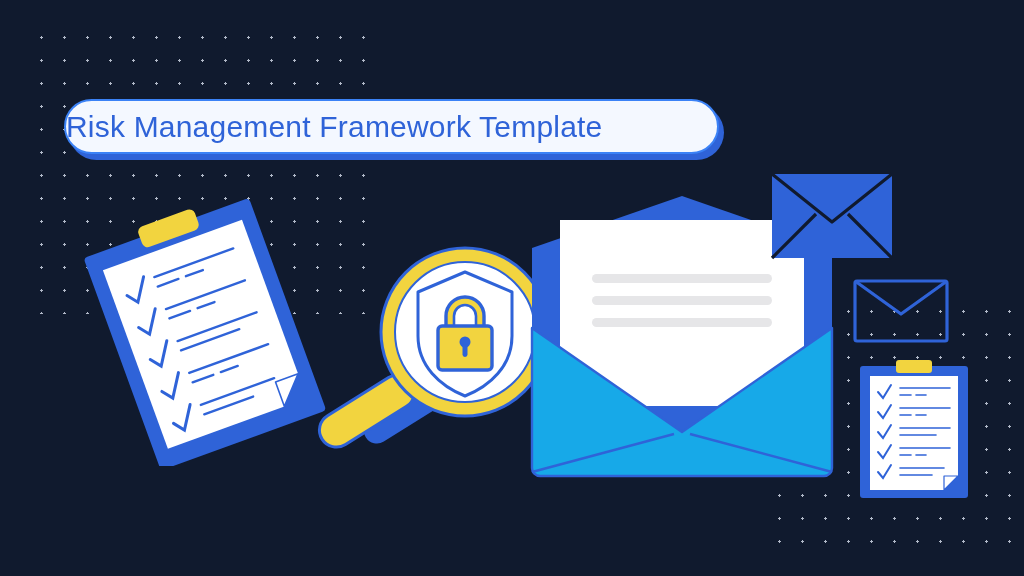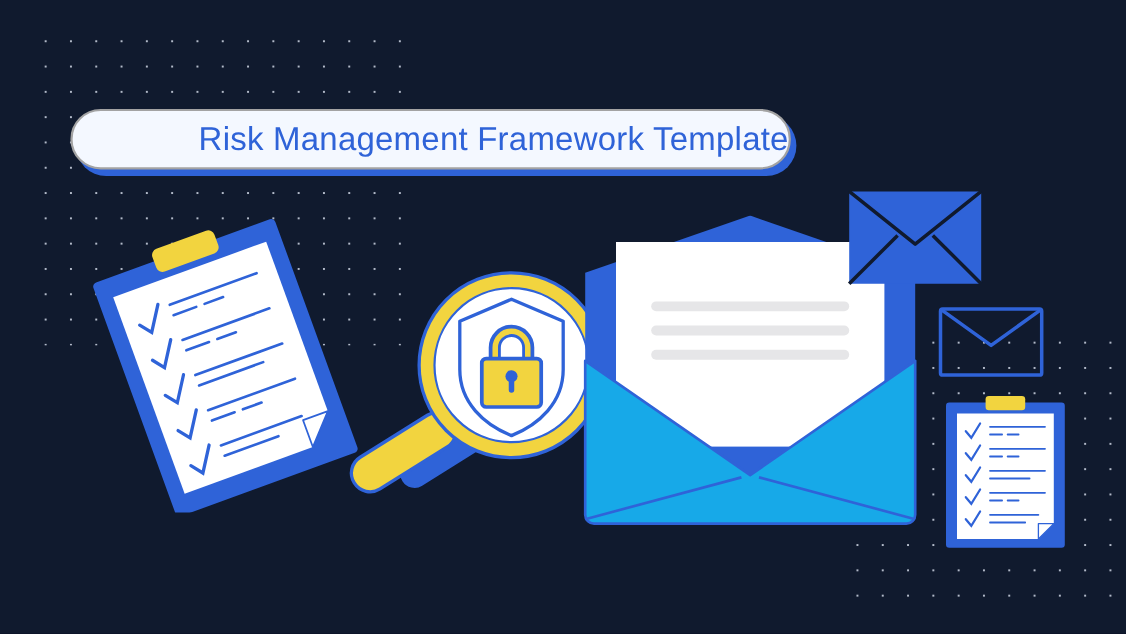--- a/index.html
+++ b/index.html
@@ -34,26 +34,26 @@
   #dots-right { left: 764px; top: 296px; width: 262px; height: 262px; }
 
   
   #title-pill {
     position: absolute;
     left: 64px;
     top: 99px;
     width: 655px;
     height: 55px;
     background: #f4f8ff;
-    border: 2px solid #a3a3a3;
+    border: 2px solid #3b82f6;
     border-radius: 30px;
     box-shadow: 5px 6px 0 0 #2f63d8;
     display: flex;
     align-items: center;
-    justify-content: flex-end;
+    justify-content: flex-start;
     box-sizing: border-box;
   }
   #title-text {
     color: #2f63d8;
     font-size: 30px;
     letter-spacing: .2px;
     white-space: nowrap;
     font-weight: 400;
   }
 

